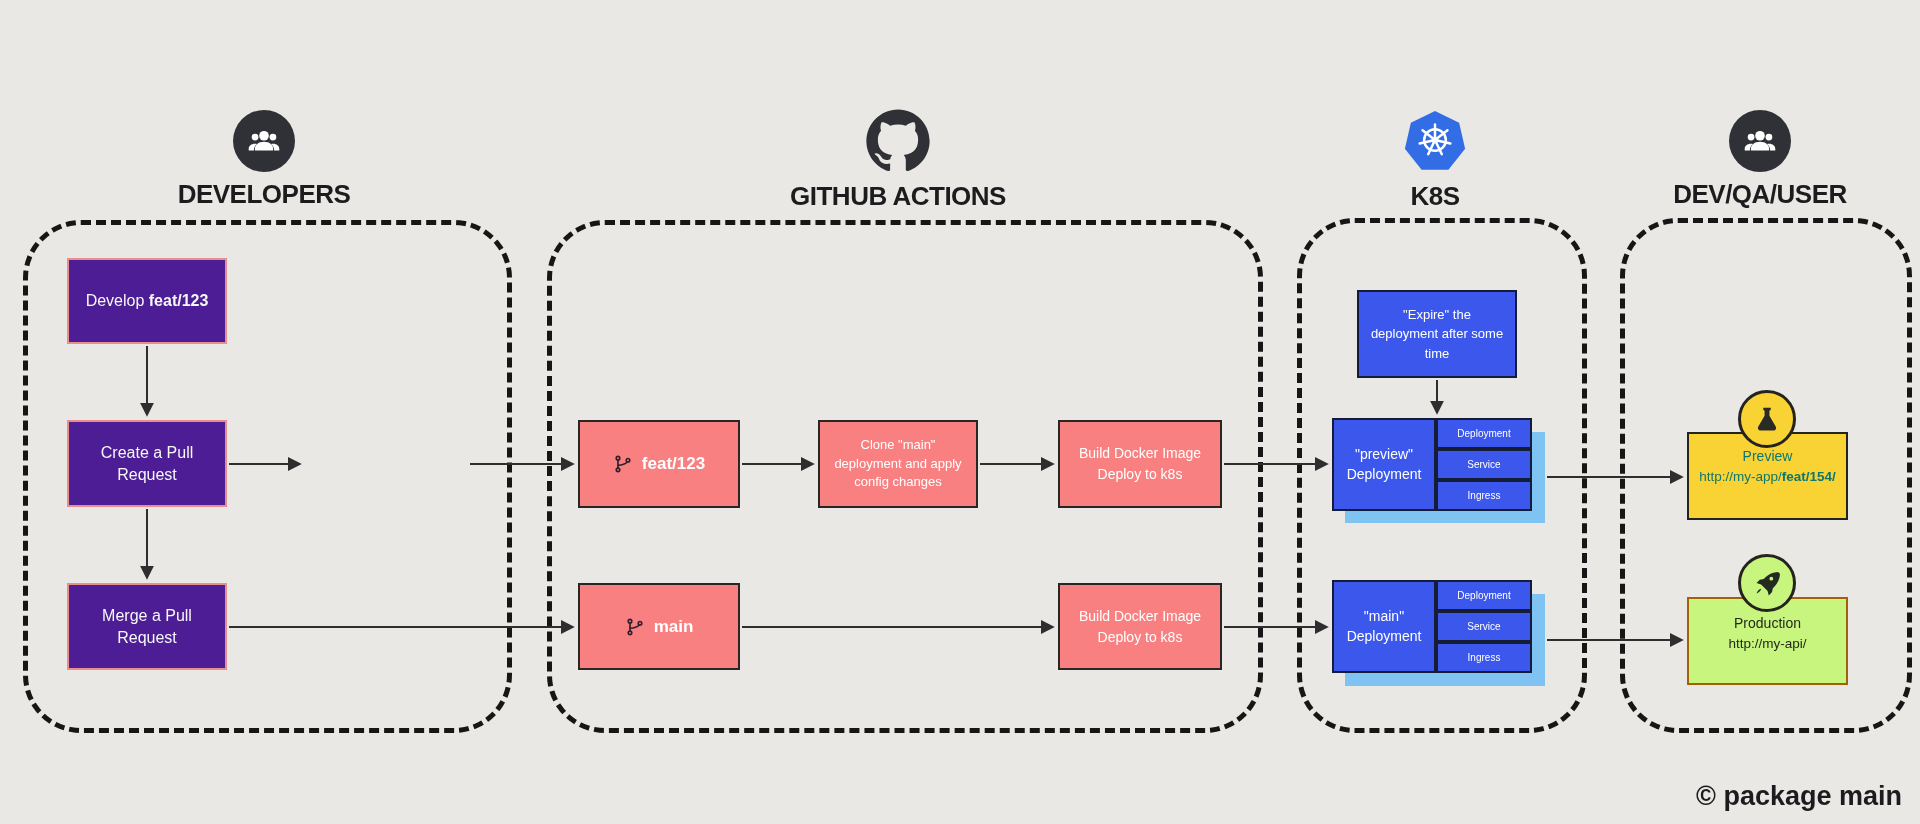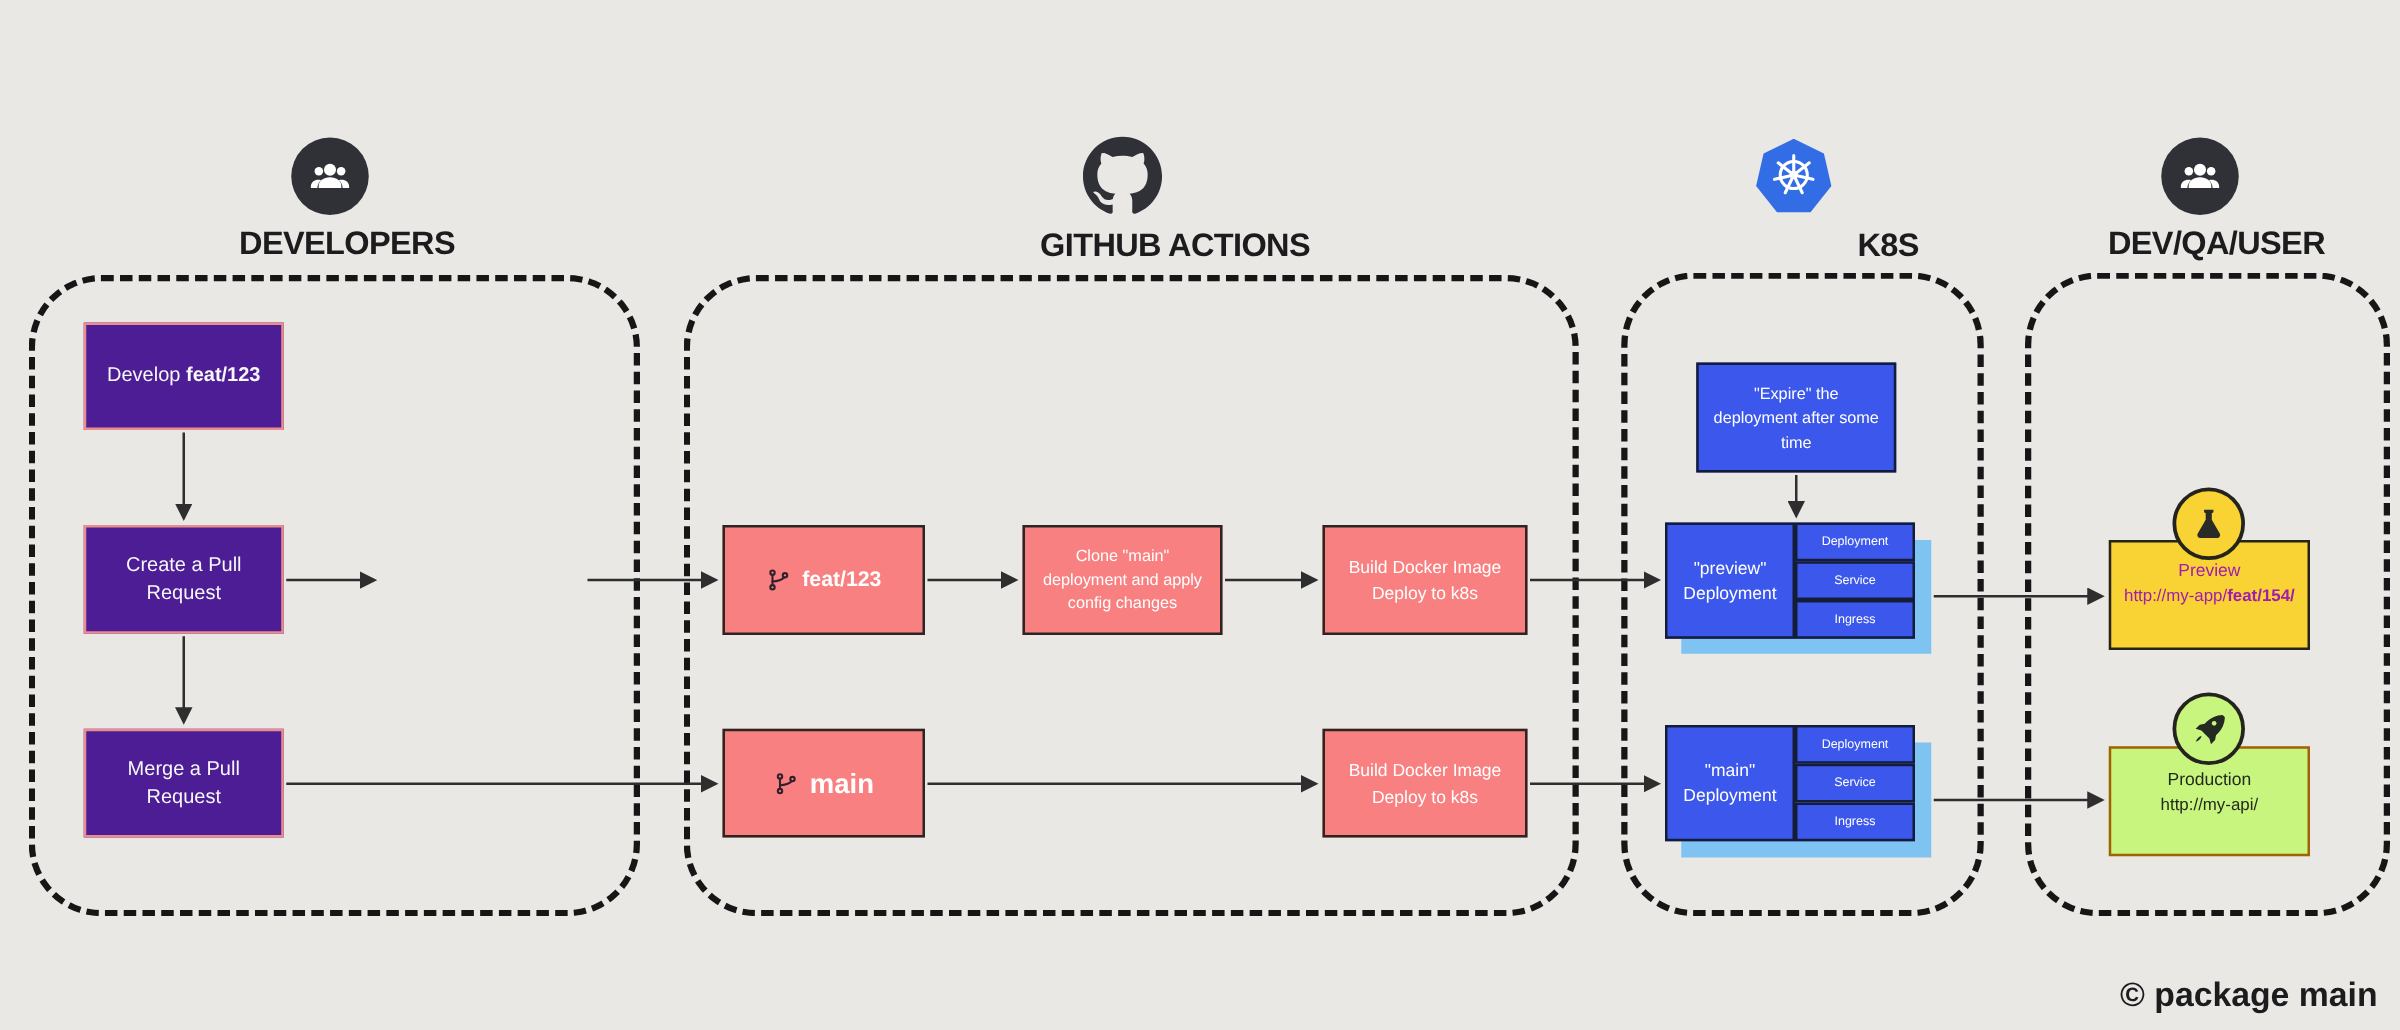--- a/index.html
+++ b/index.html
@@ -3,21 +3,21 @@
 <meta charset="utf-8">
 <style>
   html,body{margin:0;padding:0;}
   body{background:#d8d7d5;font-family:"Liberation Sans", sans-serif;}
   .canvas{position:relative;width:1920px;height:824px;background:#e9e8e5;overflow:hidden;}
 
   .page-title{position:absolute;top:14px;right:16px;font-size:30px;font-weight:700;color:#1c1c1e;letter-spacing:-0.5px;}
   .footer{position:absolute;bottom:12px;right:18px;font-size:27px;font-weight:700;color:#1c1c1e;}
 
   
-  .sec-header{position:absolute;top:110px;text-align:right;}
+  .sec-header{position:absolute;top:110px;text-align:center;}
   .sec-circle{width:62px;height:62px;border-radius:50%;background:#2f3136;margin:0 auto;display:flex;align-items:center;justify-content:center;}
   .sec-label{margin-top:7px;font-size:26px;font-weight:700;color:#1c1c1e;letter-spacing:-0.5px;}
   .sec-circle svg{width:34px;height:34px;}
   .gh-mark{width:66px;height:66px;margin:0 auto;display:block;}
   .k8s-mark{width:66px;height:66px;margin:0 auto;display:block;}
 
   
   .lane{position:absolute;border:5px dashed #161616;border-radius:58px;z-index:1;}
   .lane.dev{left:23px;top:220px;width:479px;height:503px;}
   .lane.gh{left:547px;top:220px;width:706px;height:503px;}
@@ -31,35 +31,35 @@
   .pink{background:#f88080;border:2px solid #2b2523;color:#fff;}
   .blue{background:#3c58ec;border:2px solid #141c38;color:#fff;}
   .shadow-rect{position:absolute;background:#7ec3f2;z-index:2;}
 
   .b-develop{left:67px;top:258px;width:160px;height:86px;}
   .b-create{left:67px;top:420px;width:160px;height:87px;padding:0 18px;}
   .b-comment{left:305px;top:420px;width:163px;height:90px;}
   .b-merge{left:67px;top:583px;width:160px;height:87px;padding:0 18px;}
 
   .b-feat{left:578px;top:420px;width:162px;height:88px;flex-direction:row;gap:9px;font-size:17px;font-weight:700;}
-  .b-main{left:578px;top:583px;width:162px;height:87px;flex-direction:row;gap:9px;font-size:22px;font-weight:700;}
+  .b-main{left:578px;top:583px;width:162px;height:87px;flex-direction:row;gap:9px;font-size:17px;font-weight:700;}
   .b-clone{left:818px;top:420px;width:160px;height:88px;font-size:13px;line-height:1.45;padding:0 7px;}
   .b-build1{left:1058px;top:420px;width:164px;height:88px;font-size:14px;line-height:1.5;}
   .b-build2{left:1058px;top:583px;width:164px;height:87px;font-size:14px;line-height:1.5;}
   .branch-ic{width:20px;height:20px;flex:0 0 auto;}
 
   .b-expire{left:1357px;top:290px;width:160px;height:88px;font-size:13px;line-height:1.5;padding:0 10px;}
   .b-prevdep{left:1332px;top:418px;width:104px;height:93px;font-size:14px;line-height:1.4;padding:0 8px;}
   .b-maindep{left:1332px;top:580px;width:104px;height:93px;font-size:14px;line-height:1.4;padding:0 8px;}
   .res{width:96px;height:31px;font-size:10px;}
   .res.c1{left:1436px;}
   .sh-prev{left:1345px;top:432px;width:200px;height:91px;}
   .sh-main{left:1345px;top:594px;width:200px;height:92px;}
 
-  .b-preview{left:1687px;top:432px;width:161px;height:88px;background:#f9d334;border:2px solid#25231d;color:#a21caf;font-size:14px;line-height:1.5;padding-top:12px;justify-content:flex-start;}
+  .b-preview{left:1687px;top:432px;width:161px;height:88px;background:#f9d334;border:2px solid#25231d;color:#0f766e;font-size:14px;line-height:1.5;padding-top:12px;justify-content:flex-start;}
   .b-prod{left:1687px;top:597px;width:161px;height:88px;background:#c8f57d;border:2px solid #a16207;color:#222a1c;font-size:14px;line-height:1.5;padding-top:14px;justify-content:flex-start;}
   .url{font-size:13.5px;white-space:nowrap;}
   .badge{position:absolute;width:58px;height:58px;border-radius:50%;z-index:5;display:flex;align-items:center;justify-content:center;box-sizing:border-box;border:3px solid #25231d;}
   .badge.flask{left:1738px;top:390px;background:#f9d334;}
   .badge.rocket{left:1738px;top:554px;background:#c8f57d;}
   .badge svg{width:30px;height:30px;}
 </style>
 </head>
 <body>
 

